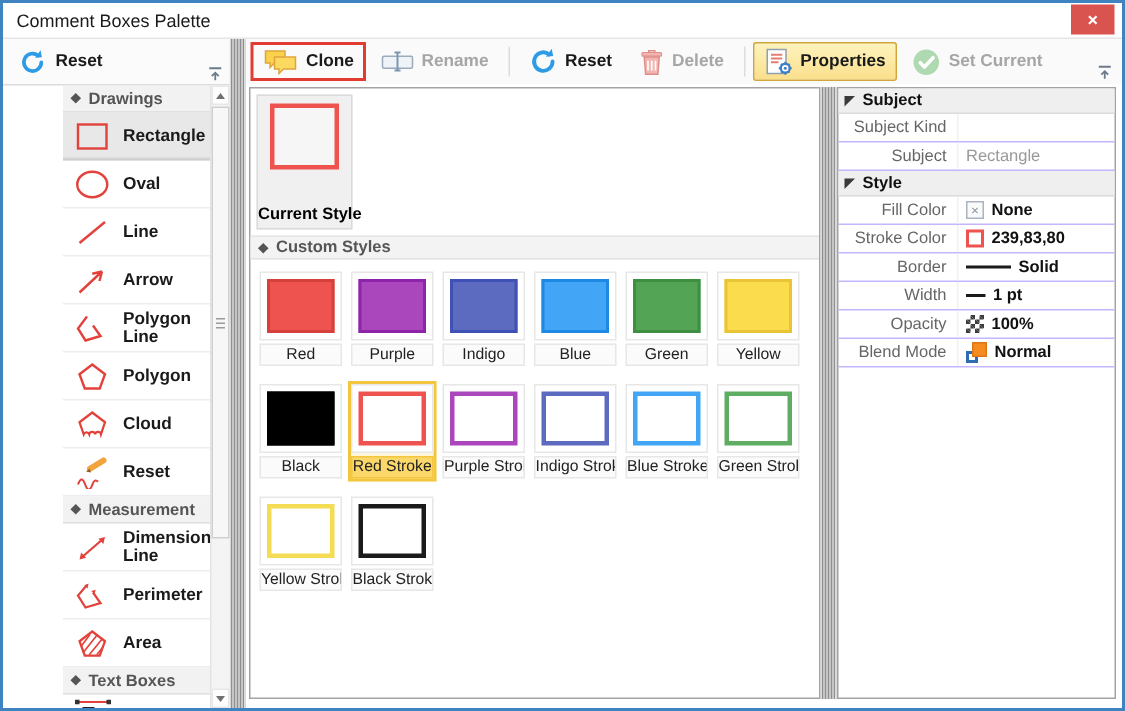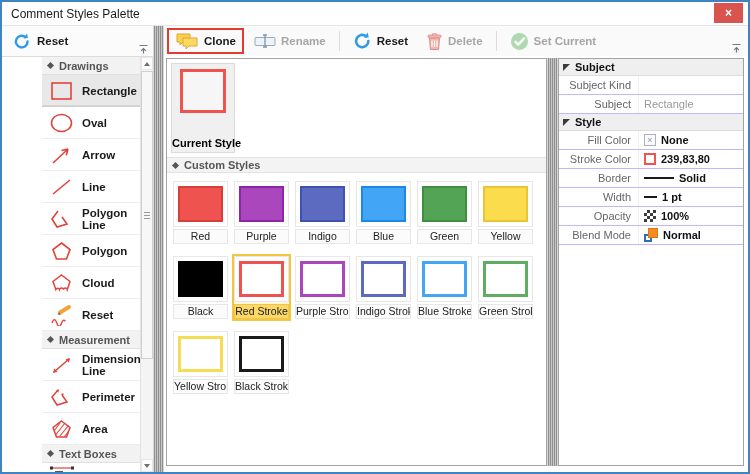--- a/index.html
+++ b/index.html
@@ -118,21 +118,21 @@
   .blend-ico { width:14px; height:14px; position:relative; flex:0 0 auto; }
   .blend-blue { position:absolute; left:0; bottom:0; width:8px; height:8px; border:2px solid #2E6DB4; background:#fff; }
   .blend-orange { position:absolute; right:0; top:0; width:10px; height:10px; background:#F68B1F; border:1px solid #DB7714; }
 </style>
 </head>
 <body>
 
 <div class="window">
 
   <div class="titlebar">
-    <span>Comment Styles Palette</span>
+    <span>Comment Boxes Palette</span>
     <div class="close-btn">×</div>
   </div>
 
   <div class="content">
 
     <div class="sidebar">
       <div class="side-toolbar">
         <div class="btn">
           <svg width="18" height="17" viewBox="0 0 20 19">
             <path d="M16.2 9.5 a6.5 6.5 0 1 1 -2.4 -5" fill="none" stroke="#2E9BE5" stroke-width="2.7" stroke-linecap="round"></path>
@@ -164,30 +164,30 @@
 
           <div class="item">
             <svg width="26" height="22" viewBox="0 0 26 22">
               <ellipse cx="12.5" cy="11" rx="10" ry="8.5" fill="none" stroke="#E2423B" stroke-width="1.6"></ellipse>
               </svg>
             <span>Oval</span>
           </div>
 
           <div class="item">
             <svg width="26" height="22" viewBox="0 0 26 22">
+              <path d="M4 18 L21 4" fill="none" stroke="#E2423B" stroke-width="1.6"></path>
+              </svg>
+            <span>Line</span>
+          </div>
+
+          <div class="item">
+            <svg width="26" height="22" viewBox="0 0 26 22">
               <path d="M4 19 L19 5 M19 5 l-6.5 1.5 M19 5 l-1.7 6.3" fill="none" stroke="#E2423B" stroke-width="1.6"></path>
               </svg>
             <span>Arrow</span>
-          </div>
-
-          <div class="item">
-            <svg width="26" height="22" viewBox="0 0 26 22">
-              <path d="M4 18 L21 4" fill="none" stroke="#E2423B" stroke-width="1.6"></path>
-              </svg>
-            <span>Line</span>
           </div>
 
           <div class="item">
             <svg width="26" height="22" viewBox="0 0 26 22">
               <polyline points="9 3 3 11 8 19 18 16 13 9" fill="none" stroke="#E2423B" stroke-width="1.6"></polyline>
               </svg>
             <span>Polygon Line</span>
           </div>
 
           <div class="item">
@@ -305,20 +305,30 @@
         <div class="tbtn disabled">
           <svg width="17" height="19" viewBox="0 0 17 19">
             <path d="M3.5 6 h10 l-0.9 11.5 h-8.2 z" fill="#F3B5B1" stroke="#DE8F8A"></path>
             <rect x="2" y="3" width="13" height="2.4" rx="0.6" fill="#F3B5B1" stroke="#DE8F8A" stroke-width="0.8"></rect>
             <path d="M6.5 3 v-1.2 h4 v1.2" fill="none" stroke="#DE8F8A"></path>
             <path d="M6 8.5 v6.5 M8.5 8.5 v6.5 M11 8.5 v6.5" stroke="#FFF" stroke-width="1.1"></path>
             </svg>
           <span>Delete</span>
         </div>
         <div class="tsep"></div>
+        <div class="tbtn active">
+          <svg width="19" height="19" viewBox="0 0 19 19">
+            <rect x="1.5" y="1" width="12.5" height="16" fill="#FFF" stroke="#8FA0B0"></rect>
+            <path d="M4 4.5 h7.5 M4 7 h7.5 M4 9.5 h5" stroke="#E57E72" stroke-width="1.2"></path>
+            <circle cx="13.5" cy="13.5" r="3" fill="#FFF" stroke="#3F7FC4" stroke-width="1.6"></circle>
+            <path d="M13.5 9.2 v1.4 M13.5 16.4 v1.4 M9.2 13.5 h1.4 M16.4 13.5 h1.4 M10.6 10.6 l1 1 M16.4 16.4 l-1 -1 M10.6 16.4 l1 -1 M16.4 10.6 l-1 1" stroke="#3F7FC4" stroke-width="1.2"></path>
+            <circle cx="13.5" cy="13.5" r="1" fill="#3F7FC4"></circle>
+            </svg>
+          <span>Properties</span>
+        </div>
         <div class="tbtn disabled">
           <svg width="19" height="19" viewBox="0 0 19 19">
             <circle cx="9.5" cy="9.5" r="8.5" fill="#AFD9B0"></circle>
             <path d="M5.5 9.8 l2.8 2.8 L14 6.5" fill="none" stroke="#FFF" stroke-width="2.4" stroke-linecap="round" stroke-linejoin="round"></path>
             </svg>
           <span>Set Current</span>
         </div>
         <span class="pin">
           <svg width="11" height="11" viewBox="0 0 11 11">
               <path d="M1.5 1.5 H9.5 M5.5 9.5 V4.5 M3.2 6.8 L5.5 4.5 L7.8 6.8" fill="none" stroke="#6B7B8A" stroke-width="1.2"></path>

